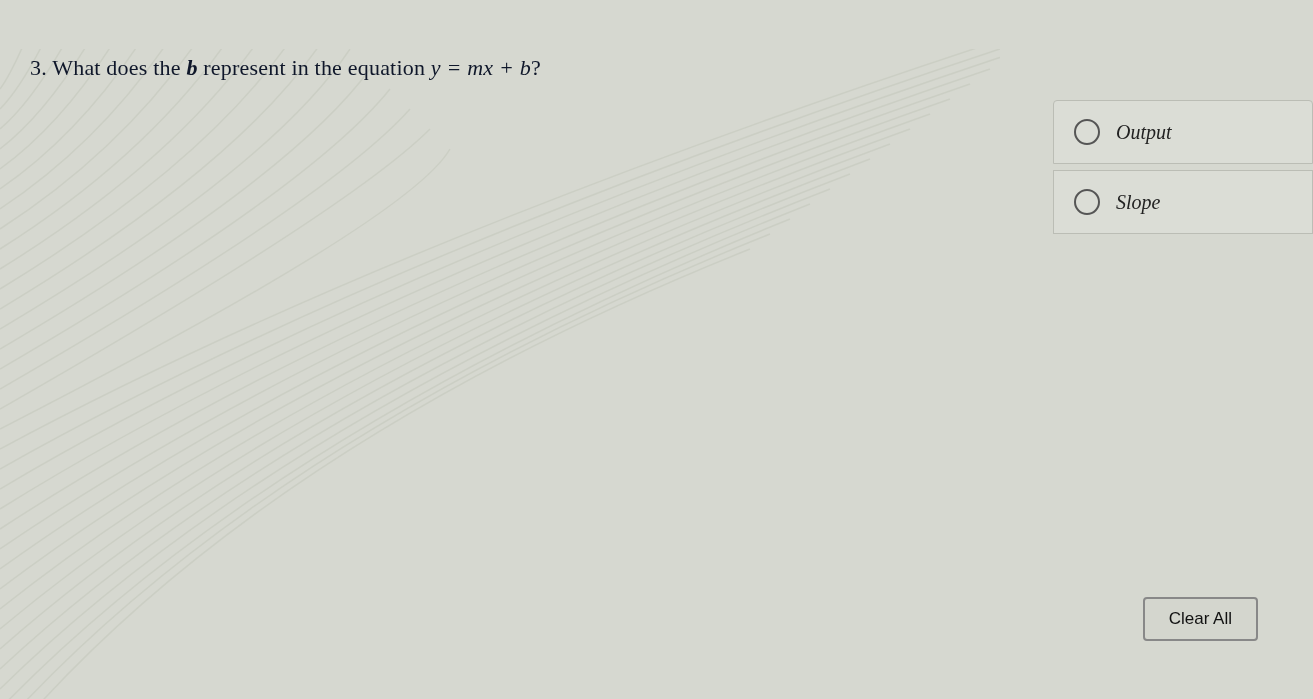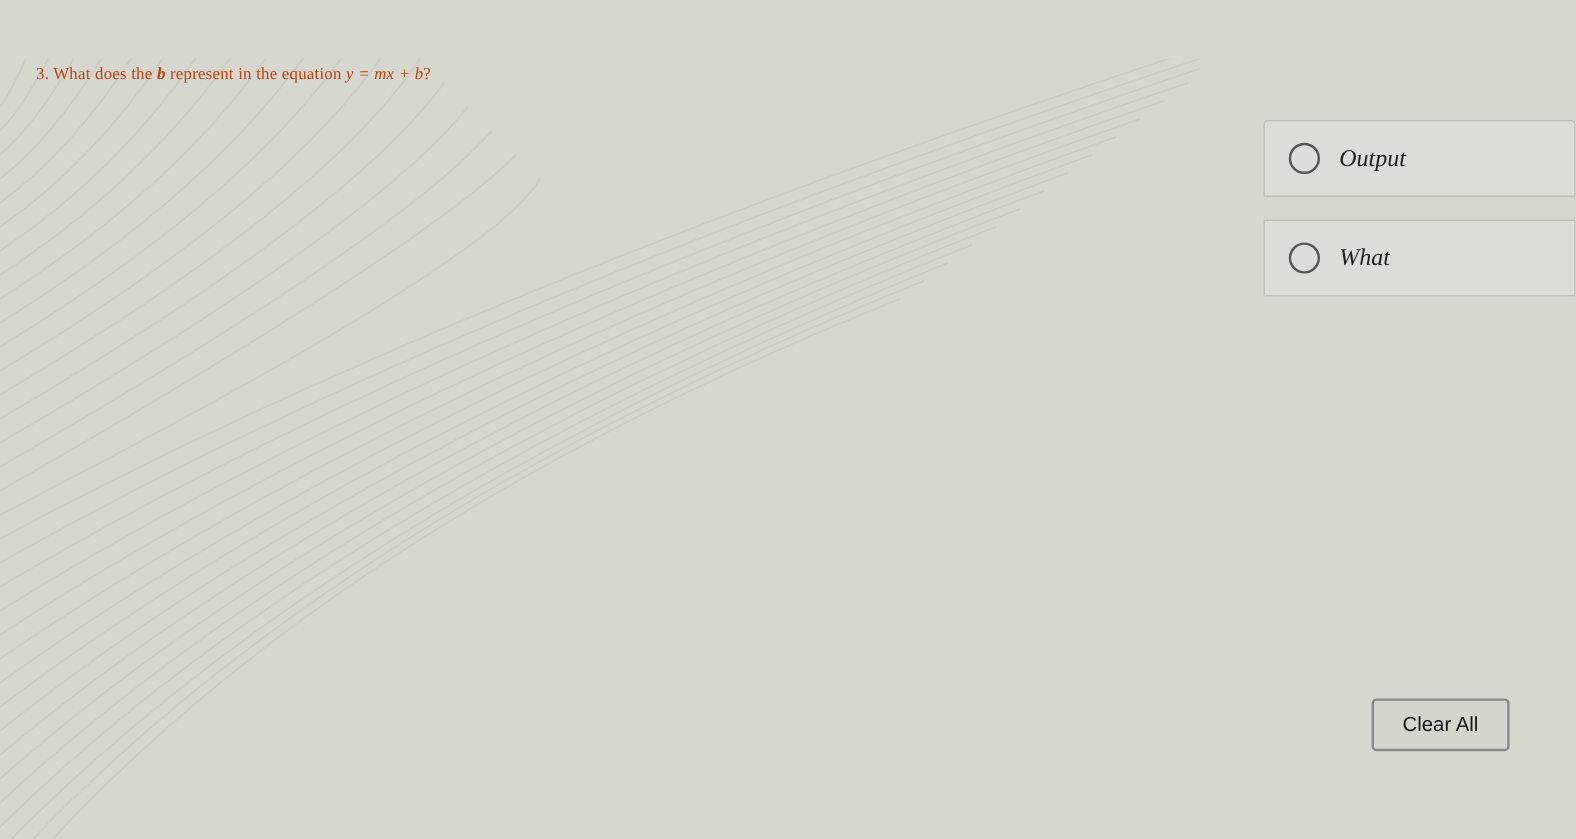--- a/index.html
+++ b/index.html
@@ -21,22 +21,22 @@
       position: relative;
       z-index: 1;
       width: 100%;
       height: 100%;
     }
 
     .question-text {
       position: absolute;
       top: 55px;
       left: 30px;
-      font-size: 14px;
-      color: #c2410c;
+      font-size: 22px;
+      color: #0f172a;
       font-weight: normal;
       letter-spacing: 0.2px;
     }
 
     .question-text .bold-b {
       font-weight: bold;
       font-style: italic;
     }
 
     .question-text .math {
@@ -53,21 +53,21 @@
       flex-direction: column;
       gap: 0;
     }
 
     .answer-option {
       display: flex;
       align-items: center;
       padding: 18px 20px;
       background: rgba(220, 222, 215, 0.85);
       border: 1px solid #bbbdb5;
-      margin-bottom: 19px;
+      margin-bottom: 6px;
       cursor: pointer;
       gap: 16px;
     }
 
     .answer-option:first-child {
       border-radius: 4px 4px 0 0;
     }
 
     .radio-circle {
       width: 26px;
@@ -83,21 +83,21 @@
       font-size: 20px;
       color: #222;
       font-style: italic;
       font-family: Georgia, serif;
     }
 
     
     .clear-all-btn {
       position: absolute;
       right: 55px;
-      bottom: 73px;
+      bottom: 58px;
       padding: 10px 24px;
       background: #d4d6ce;
       border: 2px solid #888;
       border-radius: 4px;
       font-size: 17px;
       color: #111;
       cursor: pointer;
       font-family: Arial, sans-serif;
     }
 
@@ -168,21 +168,21 @@
 
   <div class="answer-panel">
 
     <div class="answer-option">
       <div class="radio-circle"></div>
       <span class="option-label">Output</span>
     </div>
 
     <div class="answer-option">
       <div class="radio-circle"></div>
-      <span class="option-label">What</span>
+      <span class="option-label">Slope</span>
     </div>
 
 
 
   </div>
 
   <button class="clear-all-btn">Clear All</button>
 
 </div>
 

